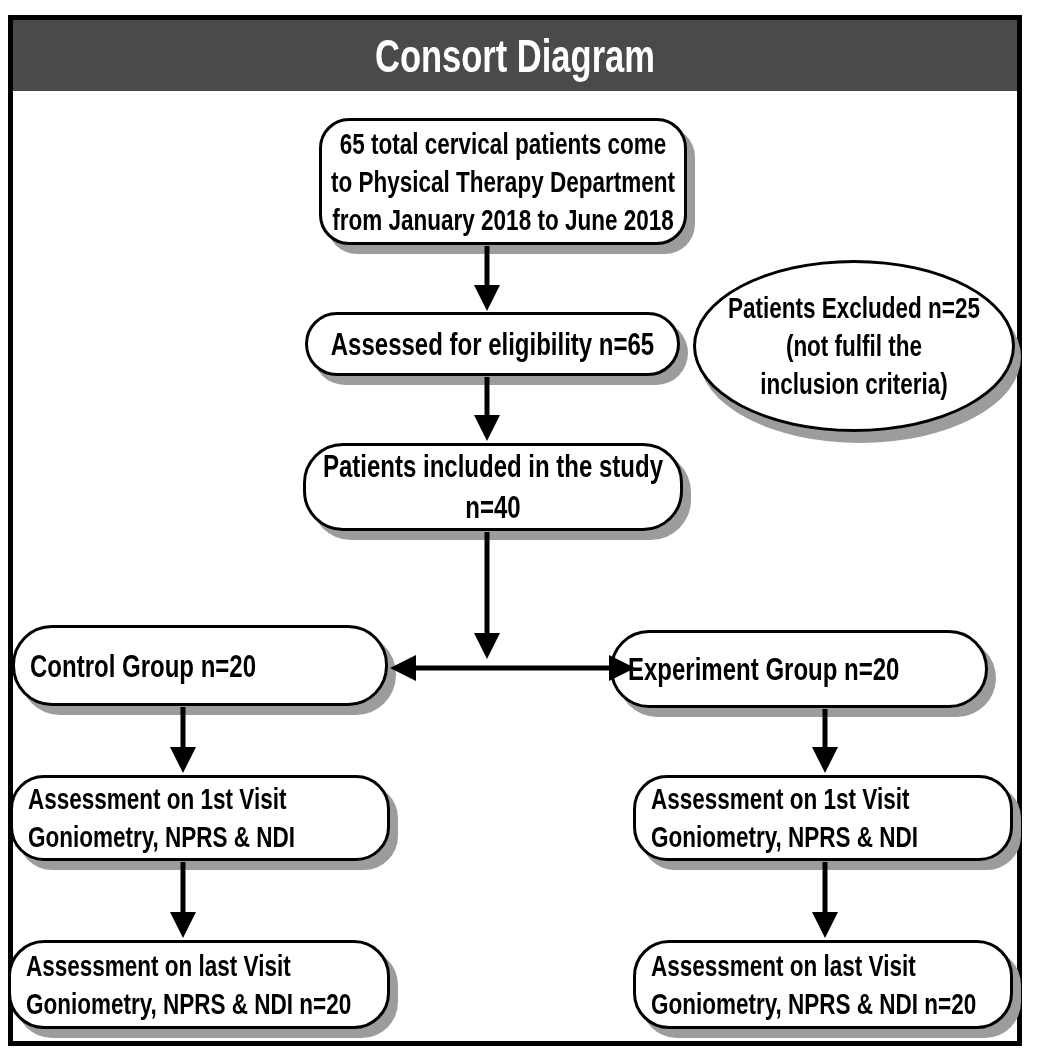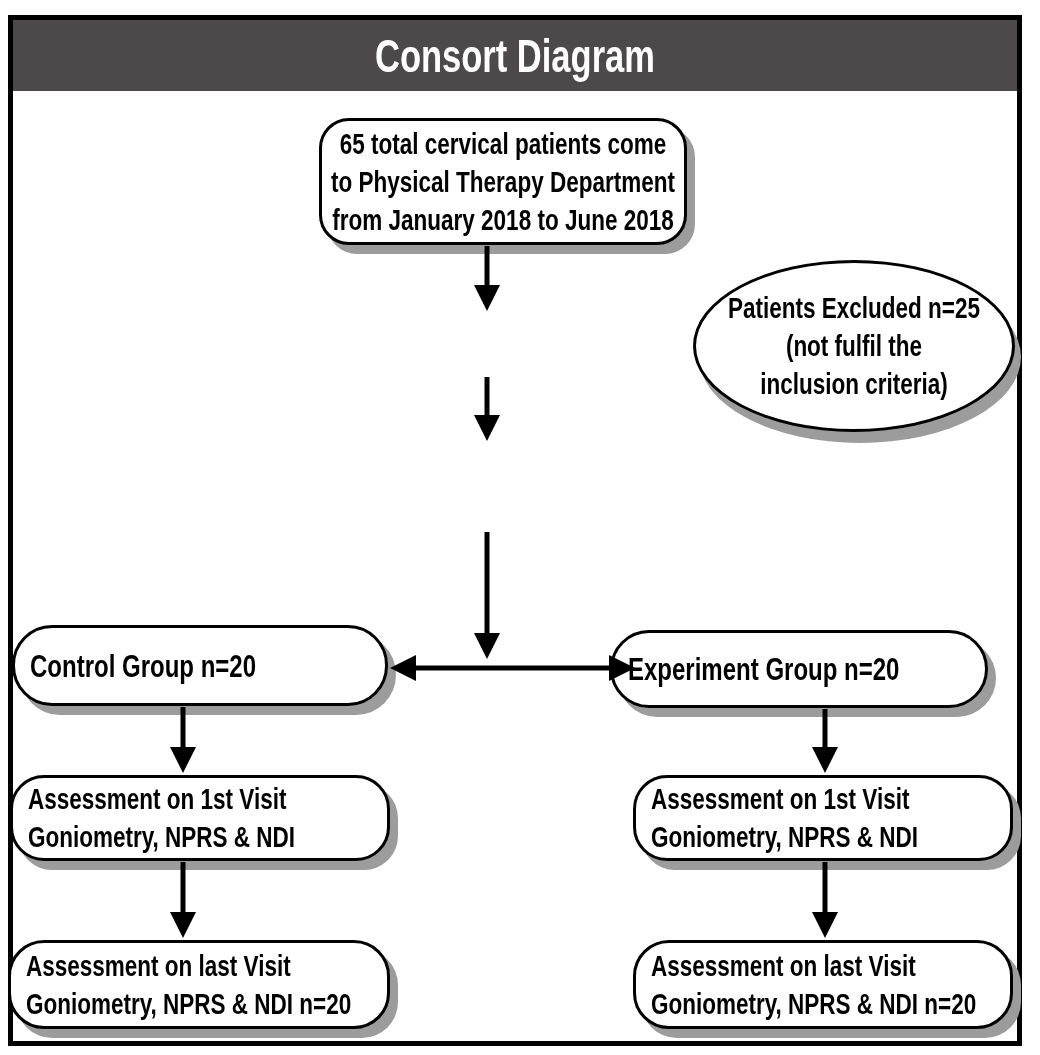--- a/index.html
+++ b/index.html
@@ -92,27 +92,34 @@
       <div class="txt center" style="width:133.333%; text-align:center;">Consort Diagram</div>
     </div>
   </div>
 
   <div class="node center n-total">
     <div class="txt">65 total cervical patients come
 to Physical Therapy Department
 from January 2018 to June 2018</div>
   </div>
 
+  <div class="node center n-elig">
+    <div class="txt">Assessed for eligibility n=65</div>
+  </div>
 
   <div class="node center ellipse n-excluded">
     <div class="txt">Patients Excluded n=25
 (not fulfil the
 inclusion criteria)</div>
   </div>
 
+  <div class="node center n-included">
+    <div class="txt">Patients included in the study
+n=40</div>
+  </div>
 
 
   <div class="node left n-control">
     <div class="txt">Control Group n=20</div>
   </div>
 
   <div class="node left n-experiment">
     <div class="txt">Experiment Group n=20</div>
   </div>
 

